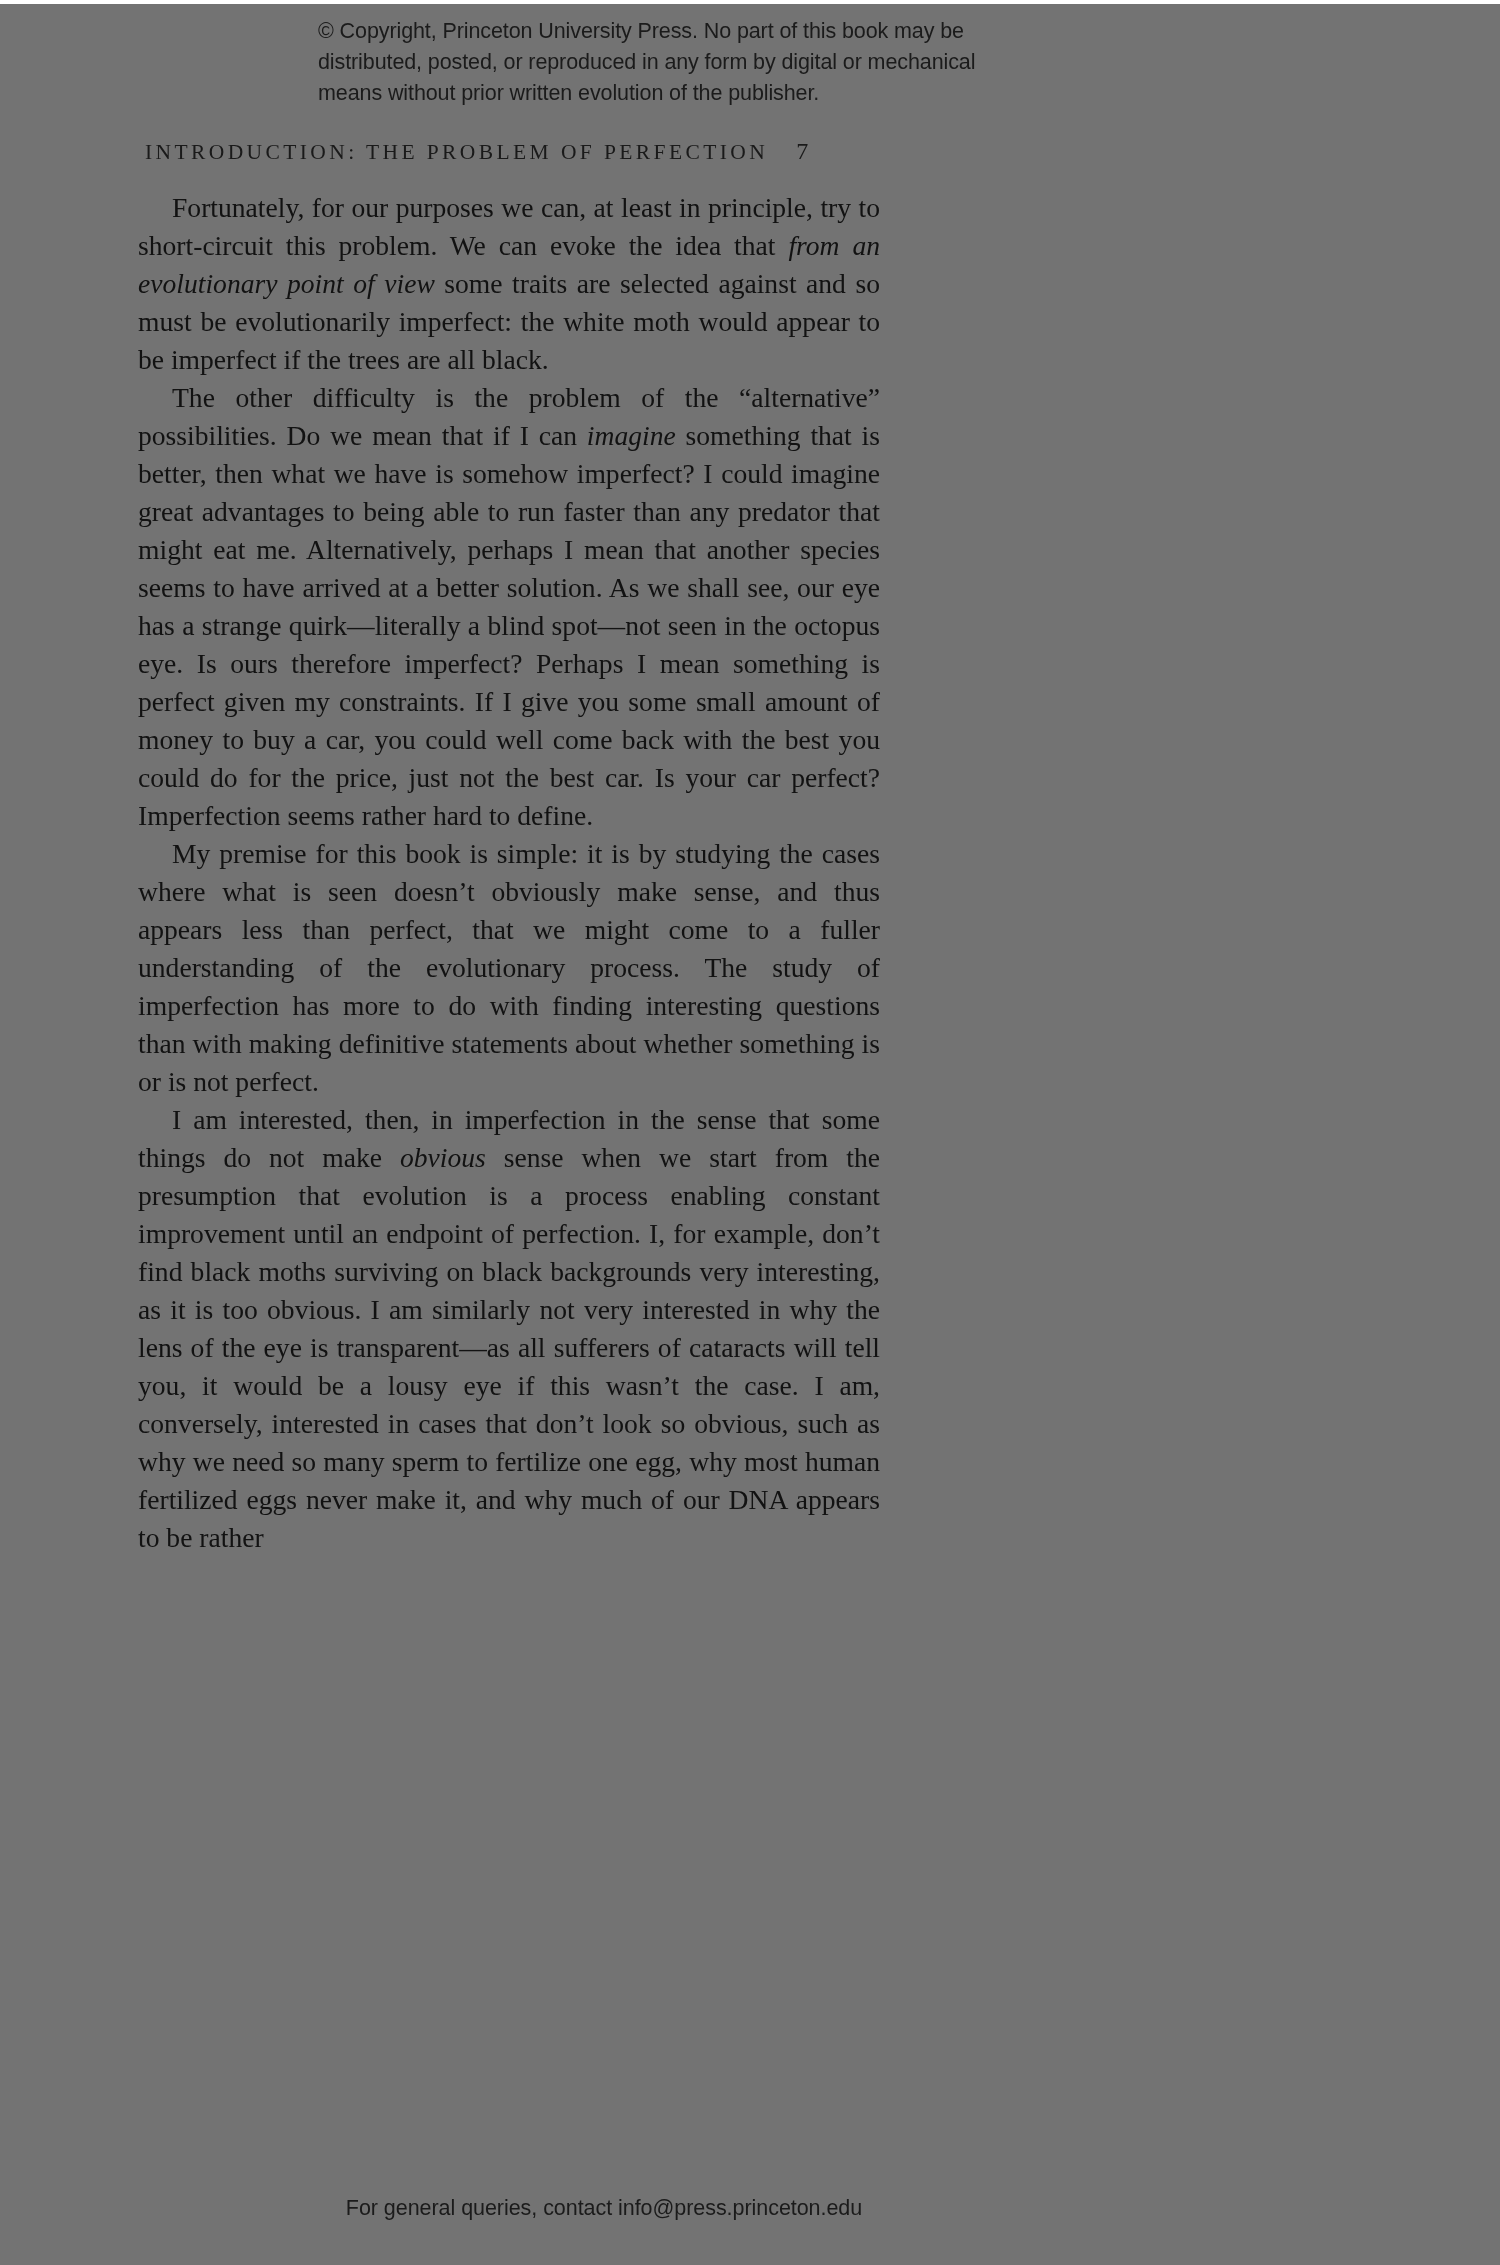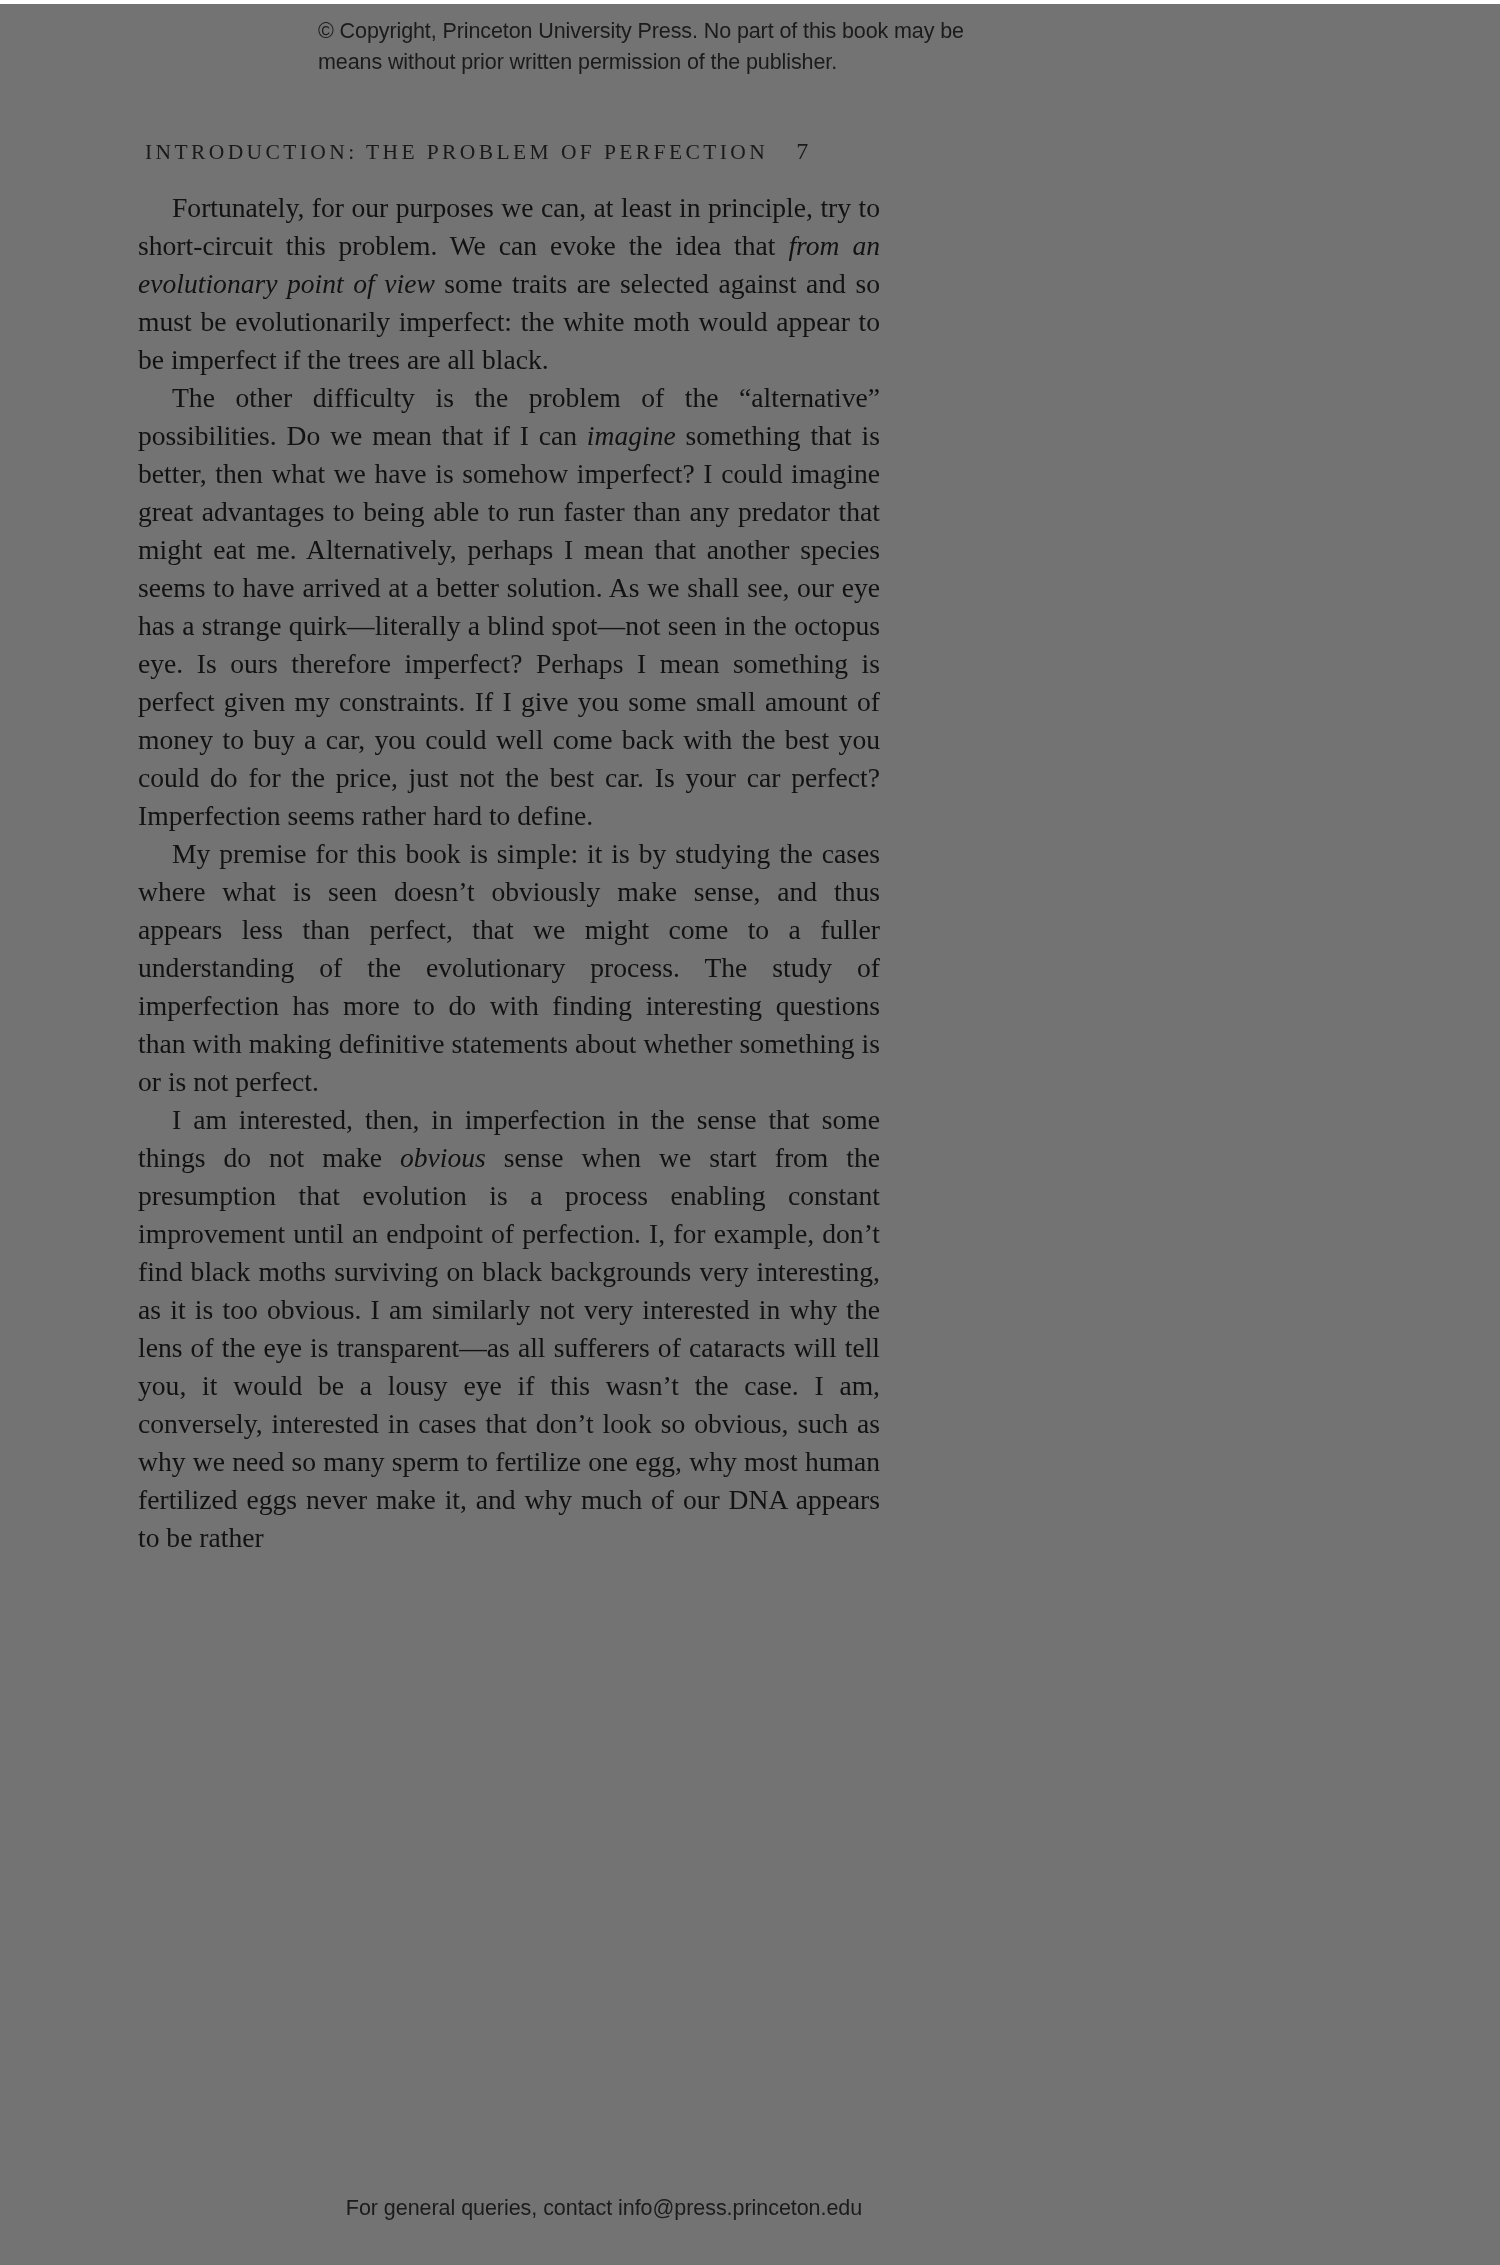--- a/index.html
+++ b/index.html
@@ -107,21 +107,22 @@
     letter-spacing: -0.05px;
   }
 </style>
 </head>
 <body>
 
 <div class="page">
 
   <div class="copyright-block">
     <span class="cline">© Copyright, Princeton University Press. No part of this book may be</span>
-    <span class="cline">means without prior written permission of the publisher.</span>
+    <span class="cline">distributed, posted, or reproduced in any form by digital or mechanical</span>
+    <span class="cline">means without prior written evolution of the publisher.</span>
   </div>
 
   <div class="running-head">
     <span class="rh-title">INTRODUCTION: THE PROBLEM OF PERFECTION</span><span class="rh-folio">7</span>
   </div>
 
   <div class="body-column" id="body-column">
       <p><span>Fortunately, for our purposes we can, at least in principle, try to short-circuit this problem. We can evoke the idea that </span><span class="it">from an evolutionary point of view</span><span> some traits are selected against and so must be evolutionarily imperfect: the white moth would appear to be imperfect if the trees are all black.</span></p>
       <p><span>The other difficulty is the problem of the “alternative” possibilities. Do we mean that if I can </span><span class="it">imagine</span><span> something that is better, then what we have is somehow imperfect? I could imagine great advantages to being able to run faster than any predator that might eat me. Alternatively, perhaps I mean that another species seems to have arrived at a better solution. As we shall see, our eye has a strange quirk—literally a blind spot—not seen in the octopus eye. Is ours therefore imperfect? Perhaps I mean something is perfect given my constraints. If I give you some small amount of money to buy a car, you could well come back with the best you could do for the price, just not the best car. Is your car perfect? Imperfection seems rather hard to define.</span></p>
       <p><span>My premise for this book is simple: it is by studying the cases where what is seen doesn’t obviously make sense, and thus appears less than perfect, that we might come to a fuller understanding of the evolutionary process. The study of imperfection has more to do with finding interesting questions than with making definitive statements about whether something is or is not perfect.</span></p>

